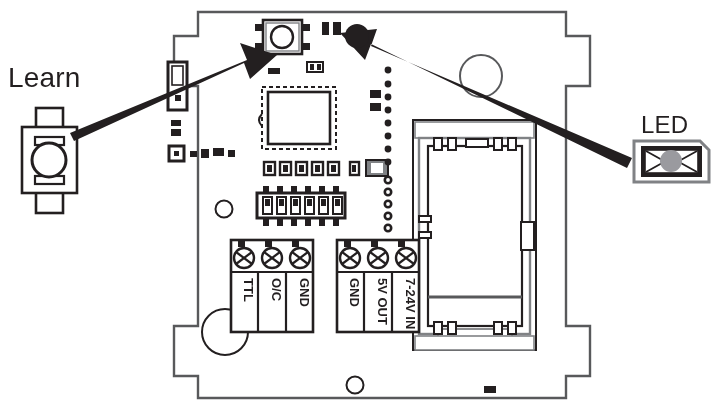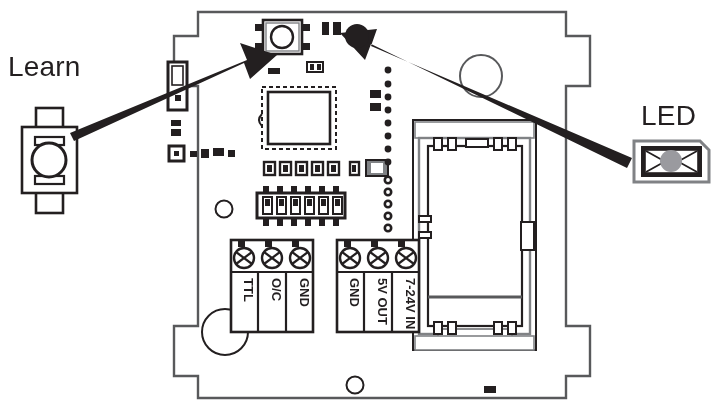--- a/index.html
+++ b/index.html
@@ -1,23 +1,23 @@
 <!DOCTYPE html>
 <html><head>
 <meta charset="utf-8">
 <style>
   html,body{margin:0;padding:0;background:#ffffff;}
   body{width:723px;height:412px;position:relative;overflow:hidden;
        font-family:"Liberation Sans","DejaVu Sans",sans-serif;color:#231f20;}
   #stage{position:absolute;inset:0;width:723px;height:412px;}
   #stage svg{display:block;}
   .lbl{position:absolute;font-weight:400;letter-spacing:0.2px;line-height:1;
-       color:#231f20;white-space:nowrap;}
+       color:#231f20;white-space:nowrap;margin-top:11px;}
   #learn-label{left:8px;top:53px;font-size:28px;}
-  #led-label{left:641px;top:102px;font-size:28px;}
+  #led-label{left:641px;top:102px;font-size:24px;}
 </style>
 </head>
 <body>
 
 <div id="stage">
 <svg width="723" height="412" viewBox="0 0 723 412" xmlns="http://www.w3.org/2000/svg">
 
   <defs>
     <marker id="noop"></marker>
   </defs>

